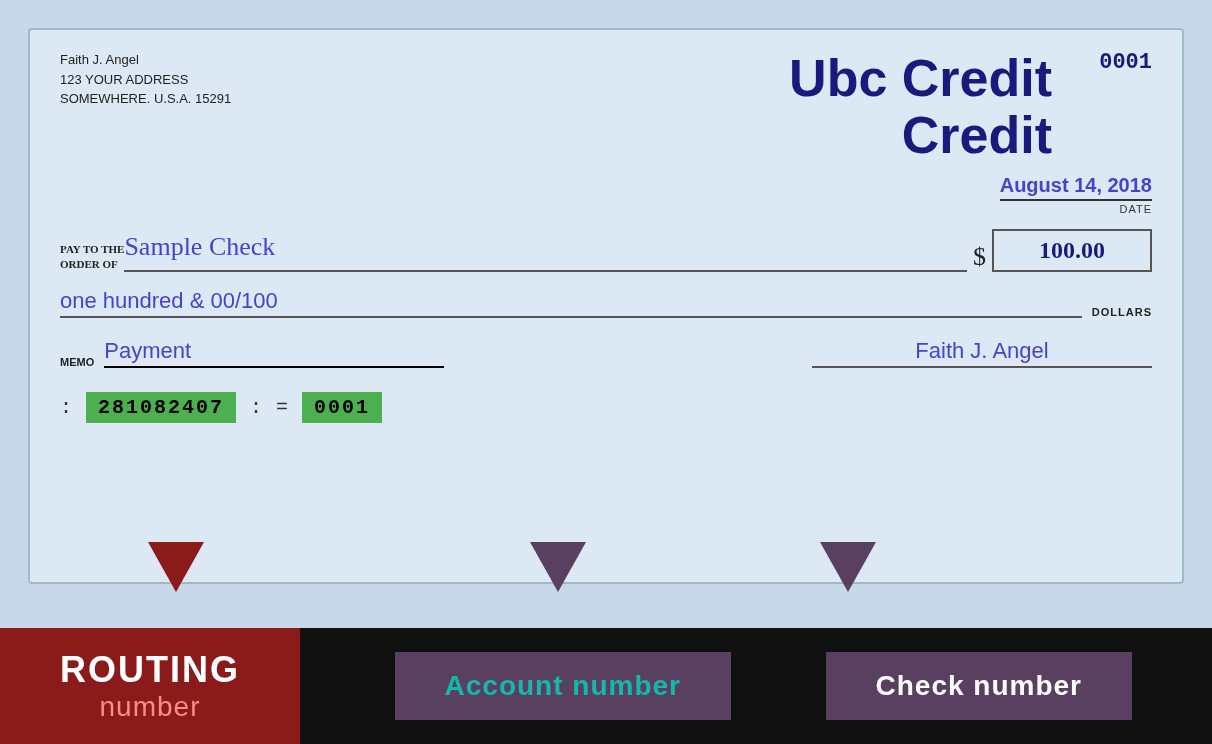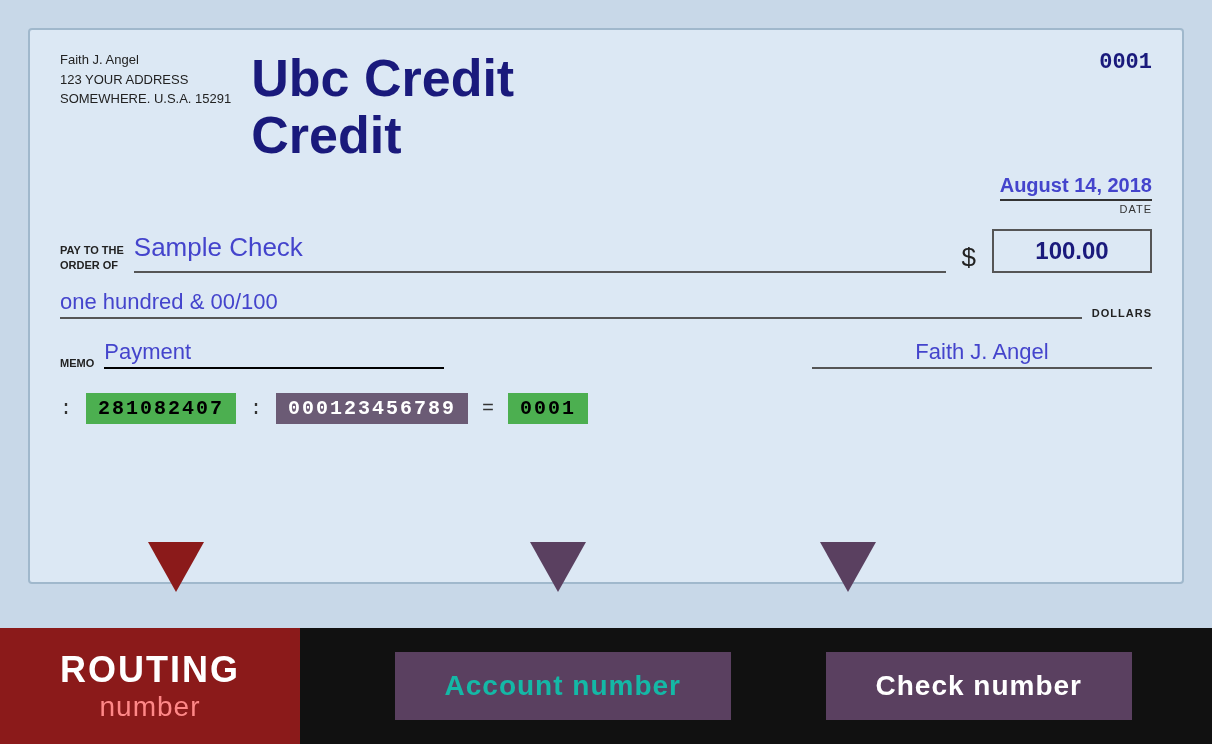--- a/index.html
+++ b/index.html
@@ -34,21 +34,21 @@
       margin-bottom: 10px;
     }
 
     .check-address {
       font-size: 13px;
       color: #222;
       line-height: 1.5;
     }
 
     .check-title {
-      text-align: left;
+      text-align: right;
       font-size: 52px;
       font-weight: bold;
       color: #1a1a7c;
       line-height: 1.1;
       flex: 1;
       margin: 0 20px;
     }
 
     .check-number-area {
       text-align: right;
@@ -90,21 +90,21 @@
       text-align: right;
       margin-top: 2px;
       letter-spacing: 1px;
     }
 
     
     .pay-row {
       display: flex;
       align-items: flex-end;
       margin-bottom: 16px;
-      gap: 10px;
+      font-family: Liberation Serif, serif;
     }
 
     .pay-label {
       font-size: 11px;
       color: #222;
       line-height: 1.4;
       white-space: nowrap;
       font-weight: bold;
     }
 
@@ -396,21 +396,20 @@
     <div class="memo-value">Payment</div>
     <div class="signature-area">
       <div class="signature-value">Faith J. Angel</div>
     </div>
   </div>
 
   <div class="micr-row">
     <span class="micr-symbol">:</span>
     <span class="micr-routing">281082407</span>
     <span class="micr-symbol">:</span>
-    <span class="micr-account">000123456789</span>
     <span class="micr-equals">=</span>
     <span class="micr-check">0001</span>
   </div>
 
 </div>
 
 <div class="arrow-routing"></div>
 <div class="arrow-account"></div>
 <div class="arrow-check"></div>
 

